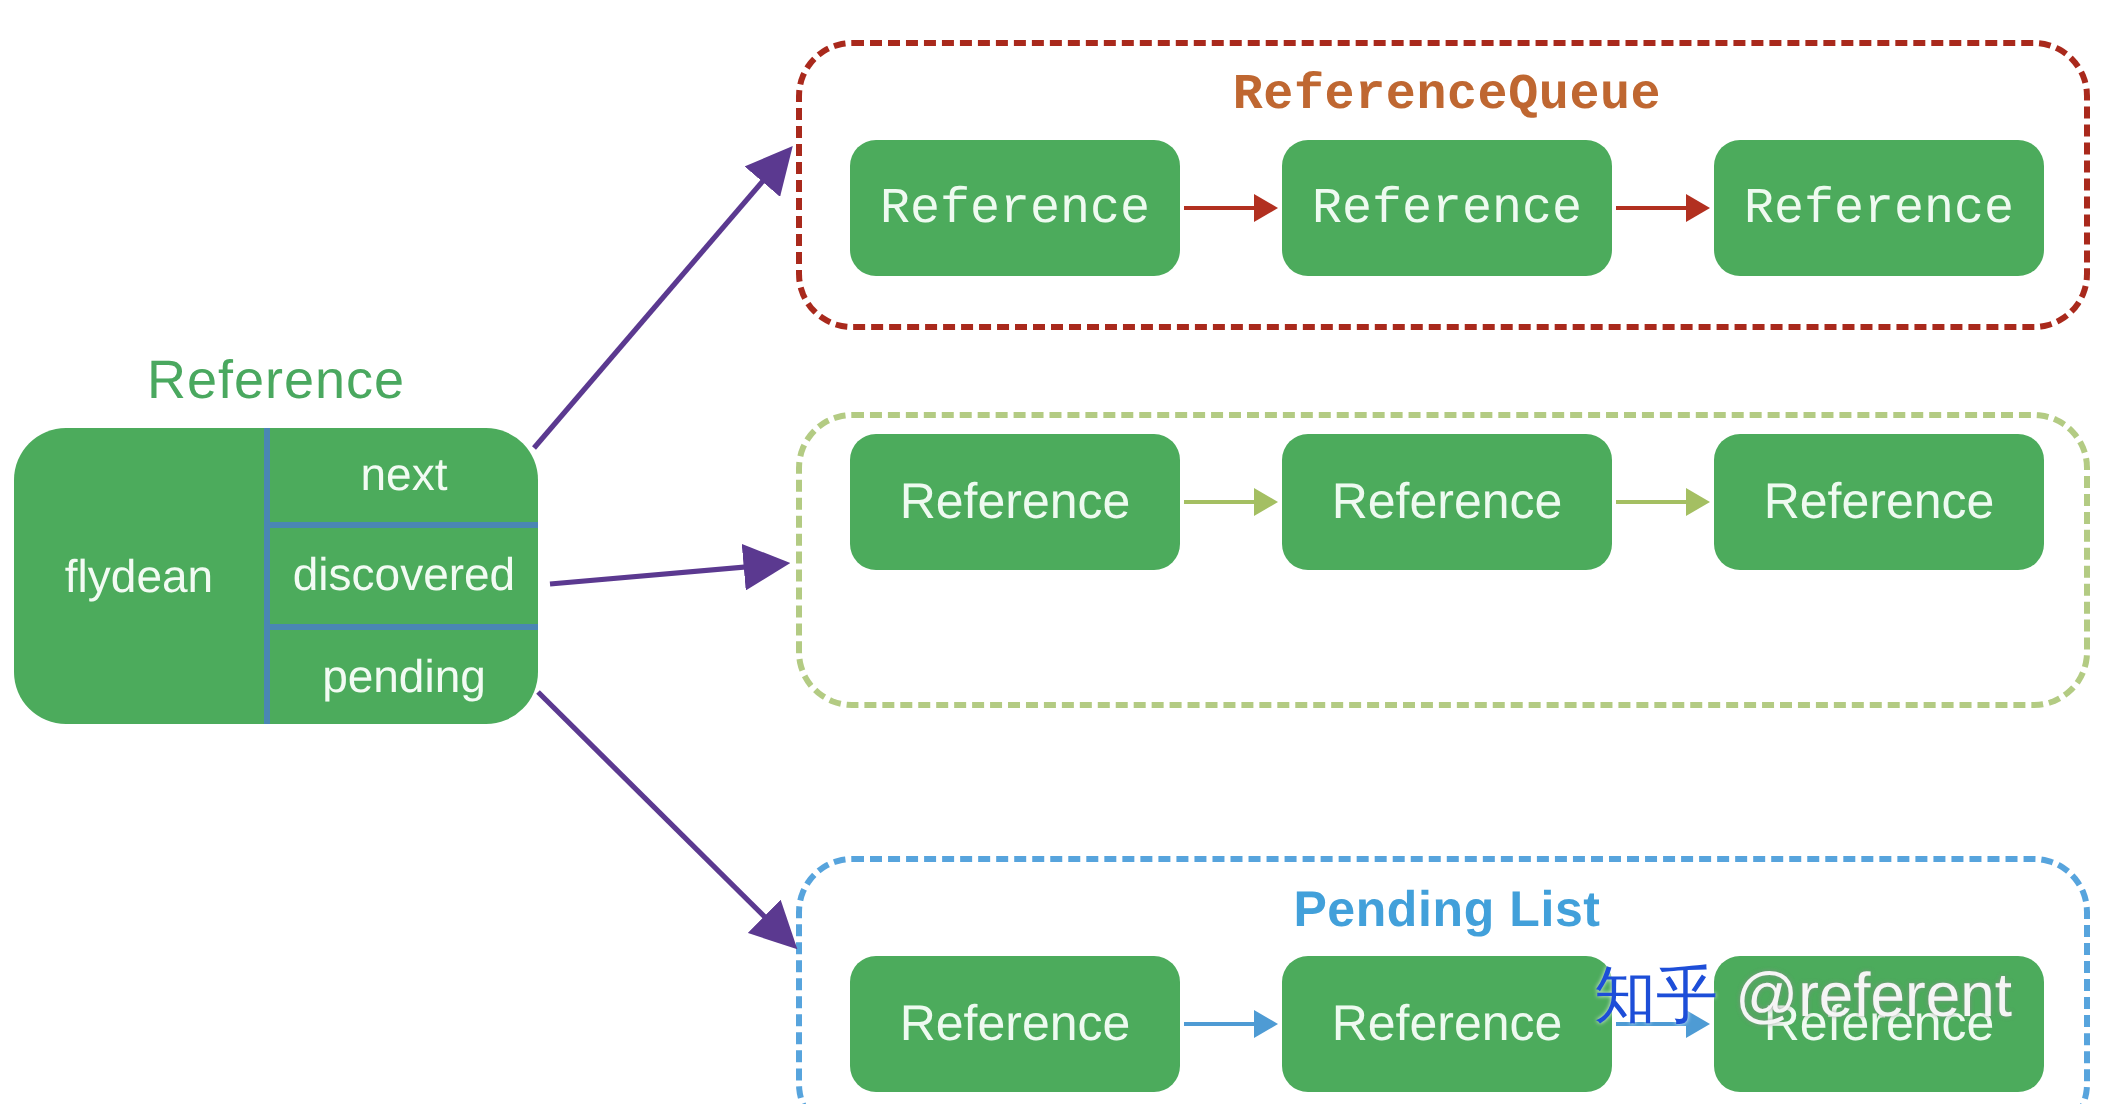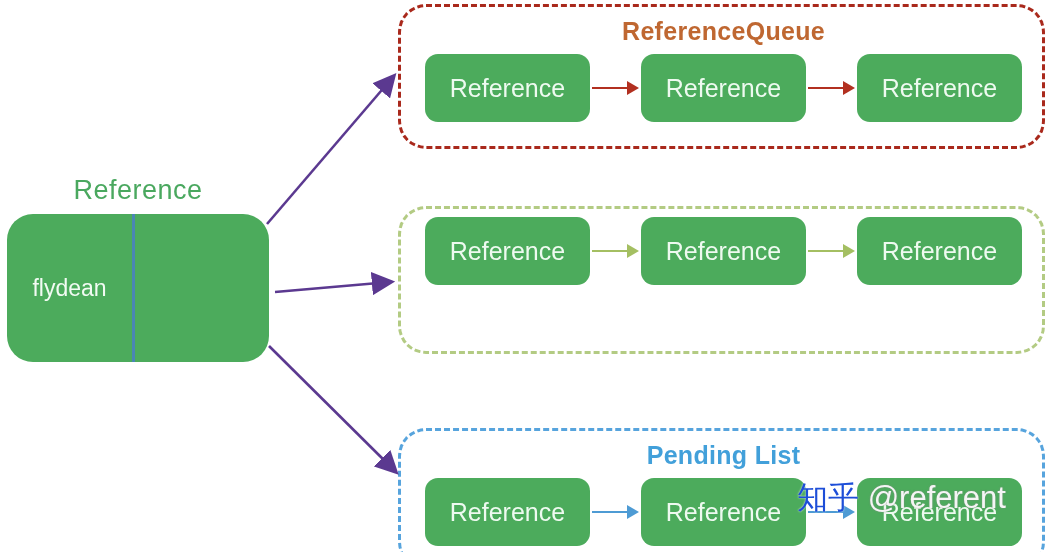--- a/index.html
+++ b/index.html
@@ -103,21 +103,21 @@
   }
   .flow-arrow .shaft { flex: 1; height: 2px; }
   .flow-arrow .head {
     width: 0; height: 0;
     border-top: 7px solid transparent;
     border-bottom: 7px solid transparent;
     border-left-width: 12px;
     border-left-style: solid;
   }
 
-  #section-queue      { top: 4px;   height: 145px; border-color: #a9291c; }
+  #section-queue      { top: 20px;   height: 145px; border-color: #a9291c; font-family: Liberation Mono, monospace; }
   #section-queue .section-title { color: #bf6731; }
   #section-queue .shaft { background: #b23020; }
   #section-queue .head  { border-left-color: #b23020; }
 
   #section-discovered { top: 206px; height: 148px; border-color: #b3cb83; }
   #section-discovered .section-title { color: #a4ca70; }
   #section-discovered .shaft { background: #a4bf62; }
   #section-discovered .head  { border-left-color: #a4bf62; }
 
   #section-pending    { top: 428px; height: 142px; border-color: #57a4dd; }
@@ -149,20 +149,25 @@
 </style>
 </head>
 <body>
 
 <div id="stage">
 
   <div class="ref-title">Reference</div>
 
   <div class="ref-box">
     <div class="ref-left">flydean</div>
+    <div class="ref-right">
+      <div class="ref-row">next</div>
+      <div class="ref-row">discovered</div>
+      <div class="ref-row">pending</div>
+    </div>
   </div>
 
   <div class="section" id="section-queue">
     <div class="section-title">ReferenceQueue</div>
     <div class="node-row">
       <div class="node">Reference</div>
       <div class="flow-arrow">
         <div class="shaft"></div>
           <div class="head"></div>
       </div>

